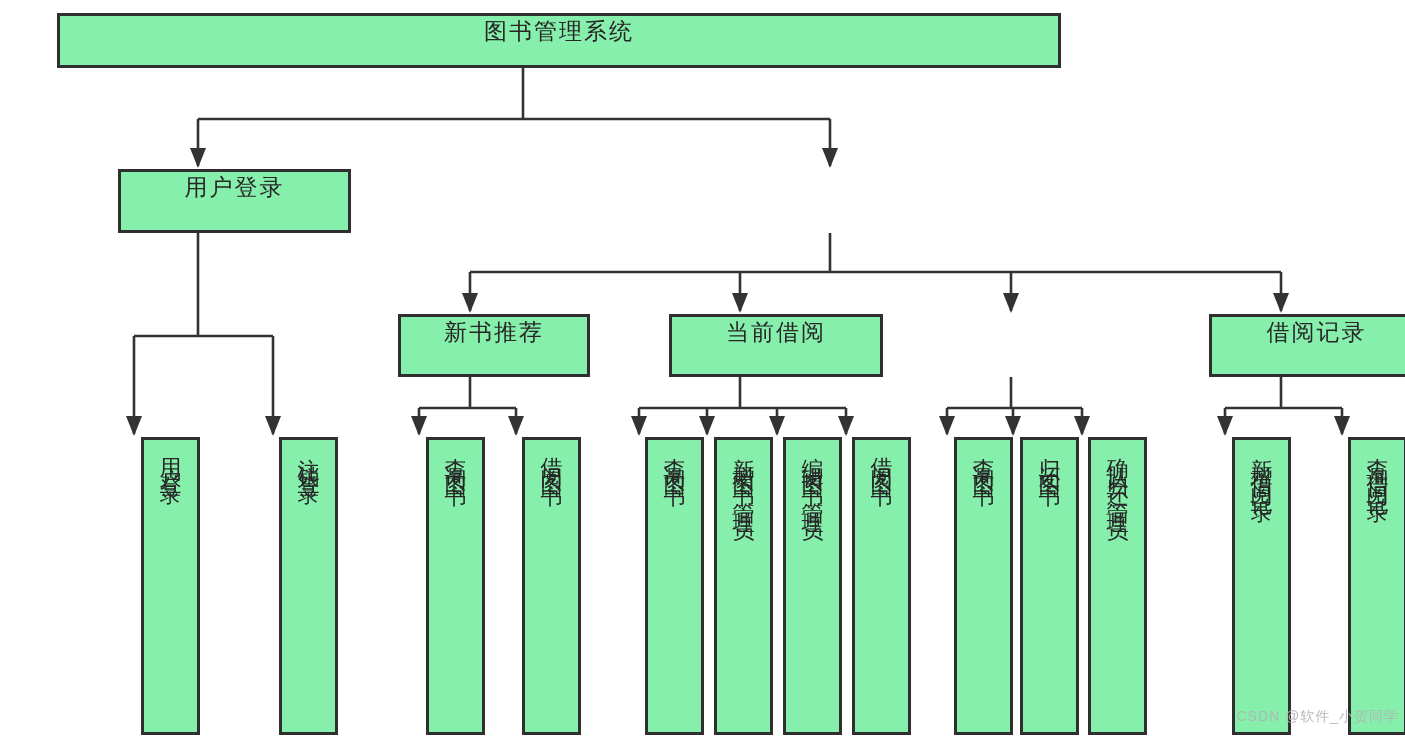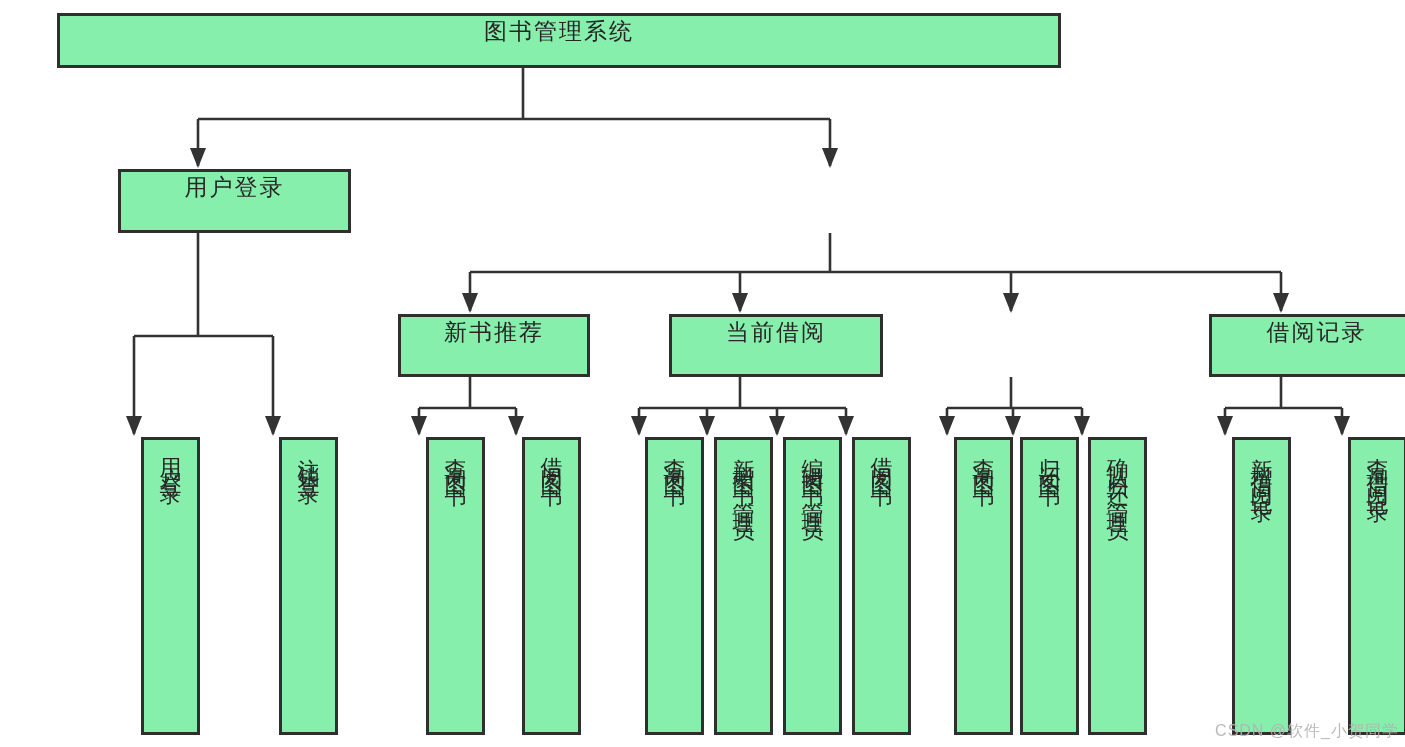--- a/index.html
+++ b/index.html
@@ -21,22 +21,22 @@
   }
   .box.v span{
     writing-mode:vertical-rl;text-orientation:mixed;
     font-size:22px;line-height:1;letter-spacing:9px;white-space:nowrap;
   }
   svg.connectors{position:absolute;left:0;top:0;}
   svg.connectors .spine{stroke:var(--line,#333333);stroke-width:2.6;fill:none;}
   svg.connectors line{stroke:var(--line,#333333);stroke-width:2.6;}
   svg.connectors marker path{fill:var(--line,#333333);stroke:none;}
   .watermark{
-    position:absolute;right:6px;bottom:5px;
-    font-size:16px;letter-spacing:1px;
+    position:absolute;right:6px;bottom:21px;
+    font-size:14px;letter-spacing:1px;
     color:var(--watermark,#b3b3b3);
     opacity:.9;z-index:5;white-space:nowrap;
   }
 </style>
 </head>
 <body>
 
 <div class="stage">
 
   <svg class="connectors" width="1405" height="747" viewBox="0 0 1405 747">

